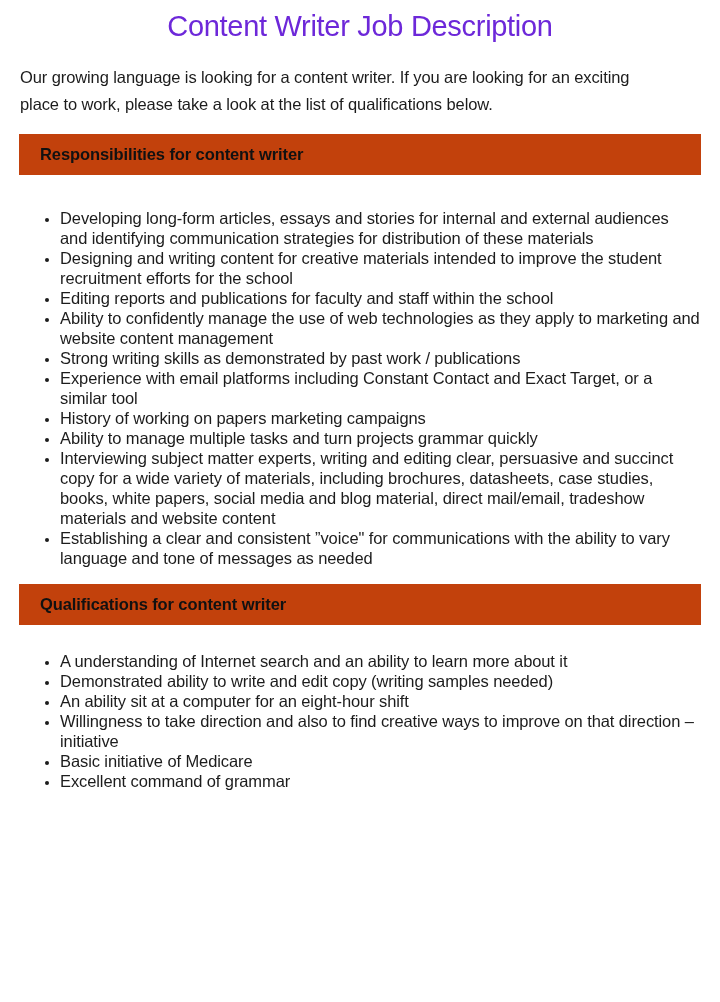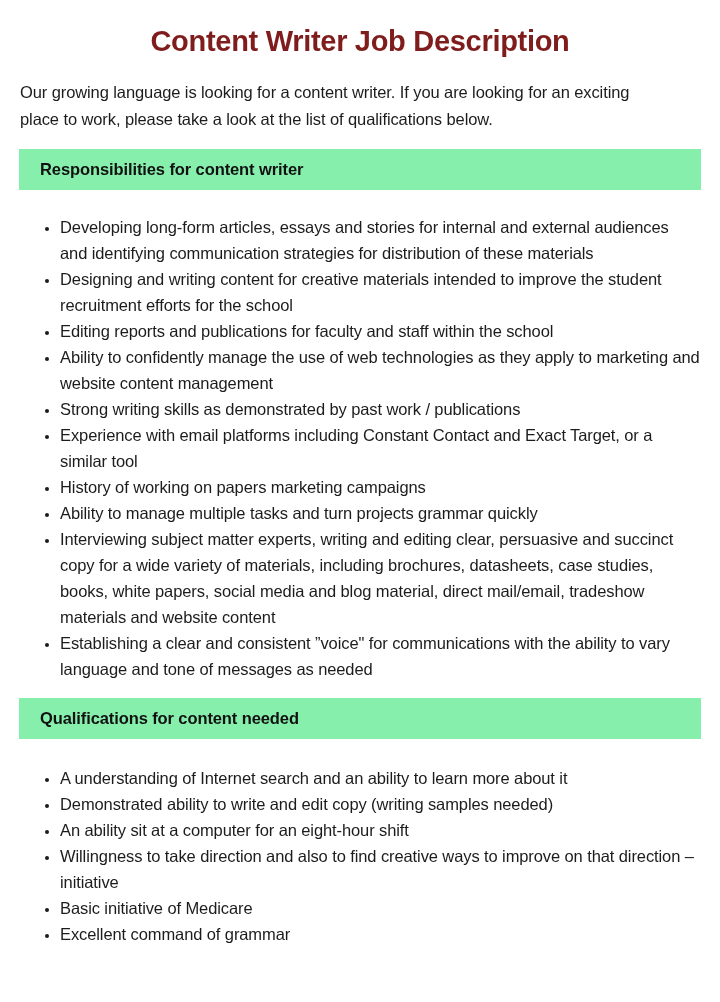--- a/index.html
+++ b/index.html
@@ -14,54 +14,54 @@
     color: #1c1c1c;
     font-family: "Liberation Sans", "DejaVu Sans", sans-serif;
     letter-spacing: -0.1px;
   }
   .page {
     width: 720px;
     height: 1002px;
     box-sizing: border-box;
   }
   h1.title {
-    margin: 17px;
+    margin: 2px;
     padding-top: 6px;
     text-align: center;
     font-size: 29px;
     line-height: 36px;
-    font-weight: bold;
-    color: #7f1d1d;
+    font-weight: normal;
+    color: #6d28d9;
     letter-spacing: -0.3px;
   }
   p.intro {
     margin: 20px 20px 0 20px;
     max-width: 652px;
     font-size: 16.5px;
     line-height: 27px;
   }
   .section-bar {
     margin: 16px 19px 0 19px;
     height: 41px;
-    background: #86efac;
+    background: #c2410c;
     display: flex;
     align-items: center;
     padding-left: 21px;
     box-sizing: border-box;
   }
   .section-bar span {
     font-weight: bold;
     font-size: 16.5px;
     color: #111111;
   }
   ul.bullet-list {
-    margin: 24px 20px 12px 20px;
+    margin: 33px 20px 12px 20px;
     padding-left: 40px;
     font-size: 16.5px;
-    line-height: 26px;
+    line-height: 20px;
     list-style: disc outside;
   }
   ul.bullet-list li {
     padding-left: 0;
   }
   ul.bullet-list li::marker {
     font-size: 13px;
     color: #1c1c1c;
   }
   ul.bullet-list.second {
@@ -90,21 +90,21 @@
       <li>Experience with email platforms including Constant Contact and Exact Target, or a similar tool</li>
       <li>History of working on papers marketing campaigns</li>
       <li>Ability to manage multiple tasks and turn projects grammar quickly</li>
       <li>Interviewing subject matter experts, writing and editing clear, persuasive and succinct copy for a wide variety of materials, including brochures, datasheets, case studies, books, white papers, social media and blog material, direct mail/email, tradeshow materials and website content</li>
       <li>Establishing a clear and consistent ”voice" for communications with the ability to vary language and tone of messages as needed</li>
     </ul>
   </section>
 
   <section>
     <div class="section-bar">
-      <span>Qualifications for content needed</span>
+      <span>Qualifications for content writer</span>
     </div>
     <ul class="bullet-list second">
       <li>A understanding of Internet search and an ability to learn more about it</li>
       <li>Demonstrated ability to write and edit copy (writing samples needed)</li>
       <li>An ability sit at a computer for an eight-hour shift</li>
       <li>Willingness to take direction and also to find creative ways to improve on that direction – initiative</li>
       <li>Basic initiative of Medicare</li>
       <li>Excellent command of grammar</li>
     </ul>
   </section>

